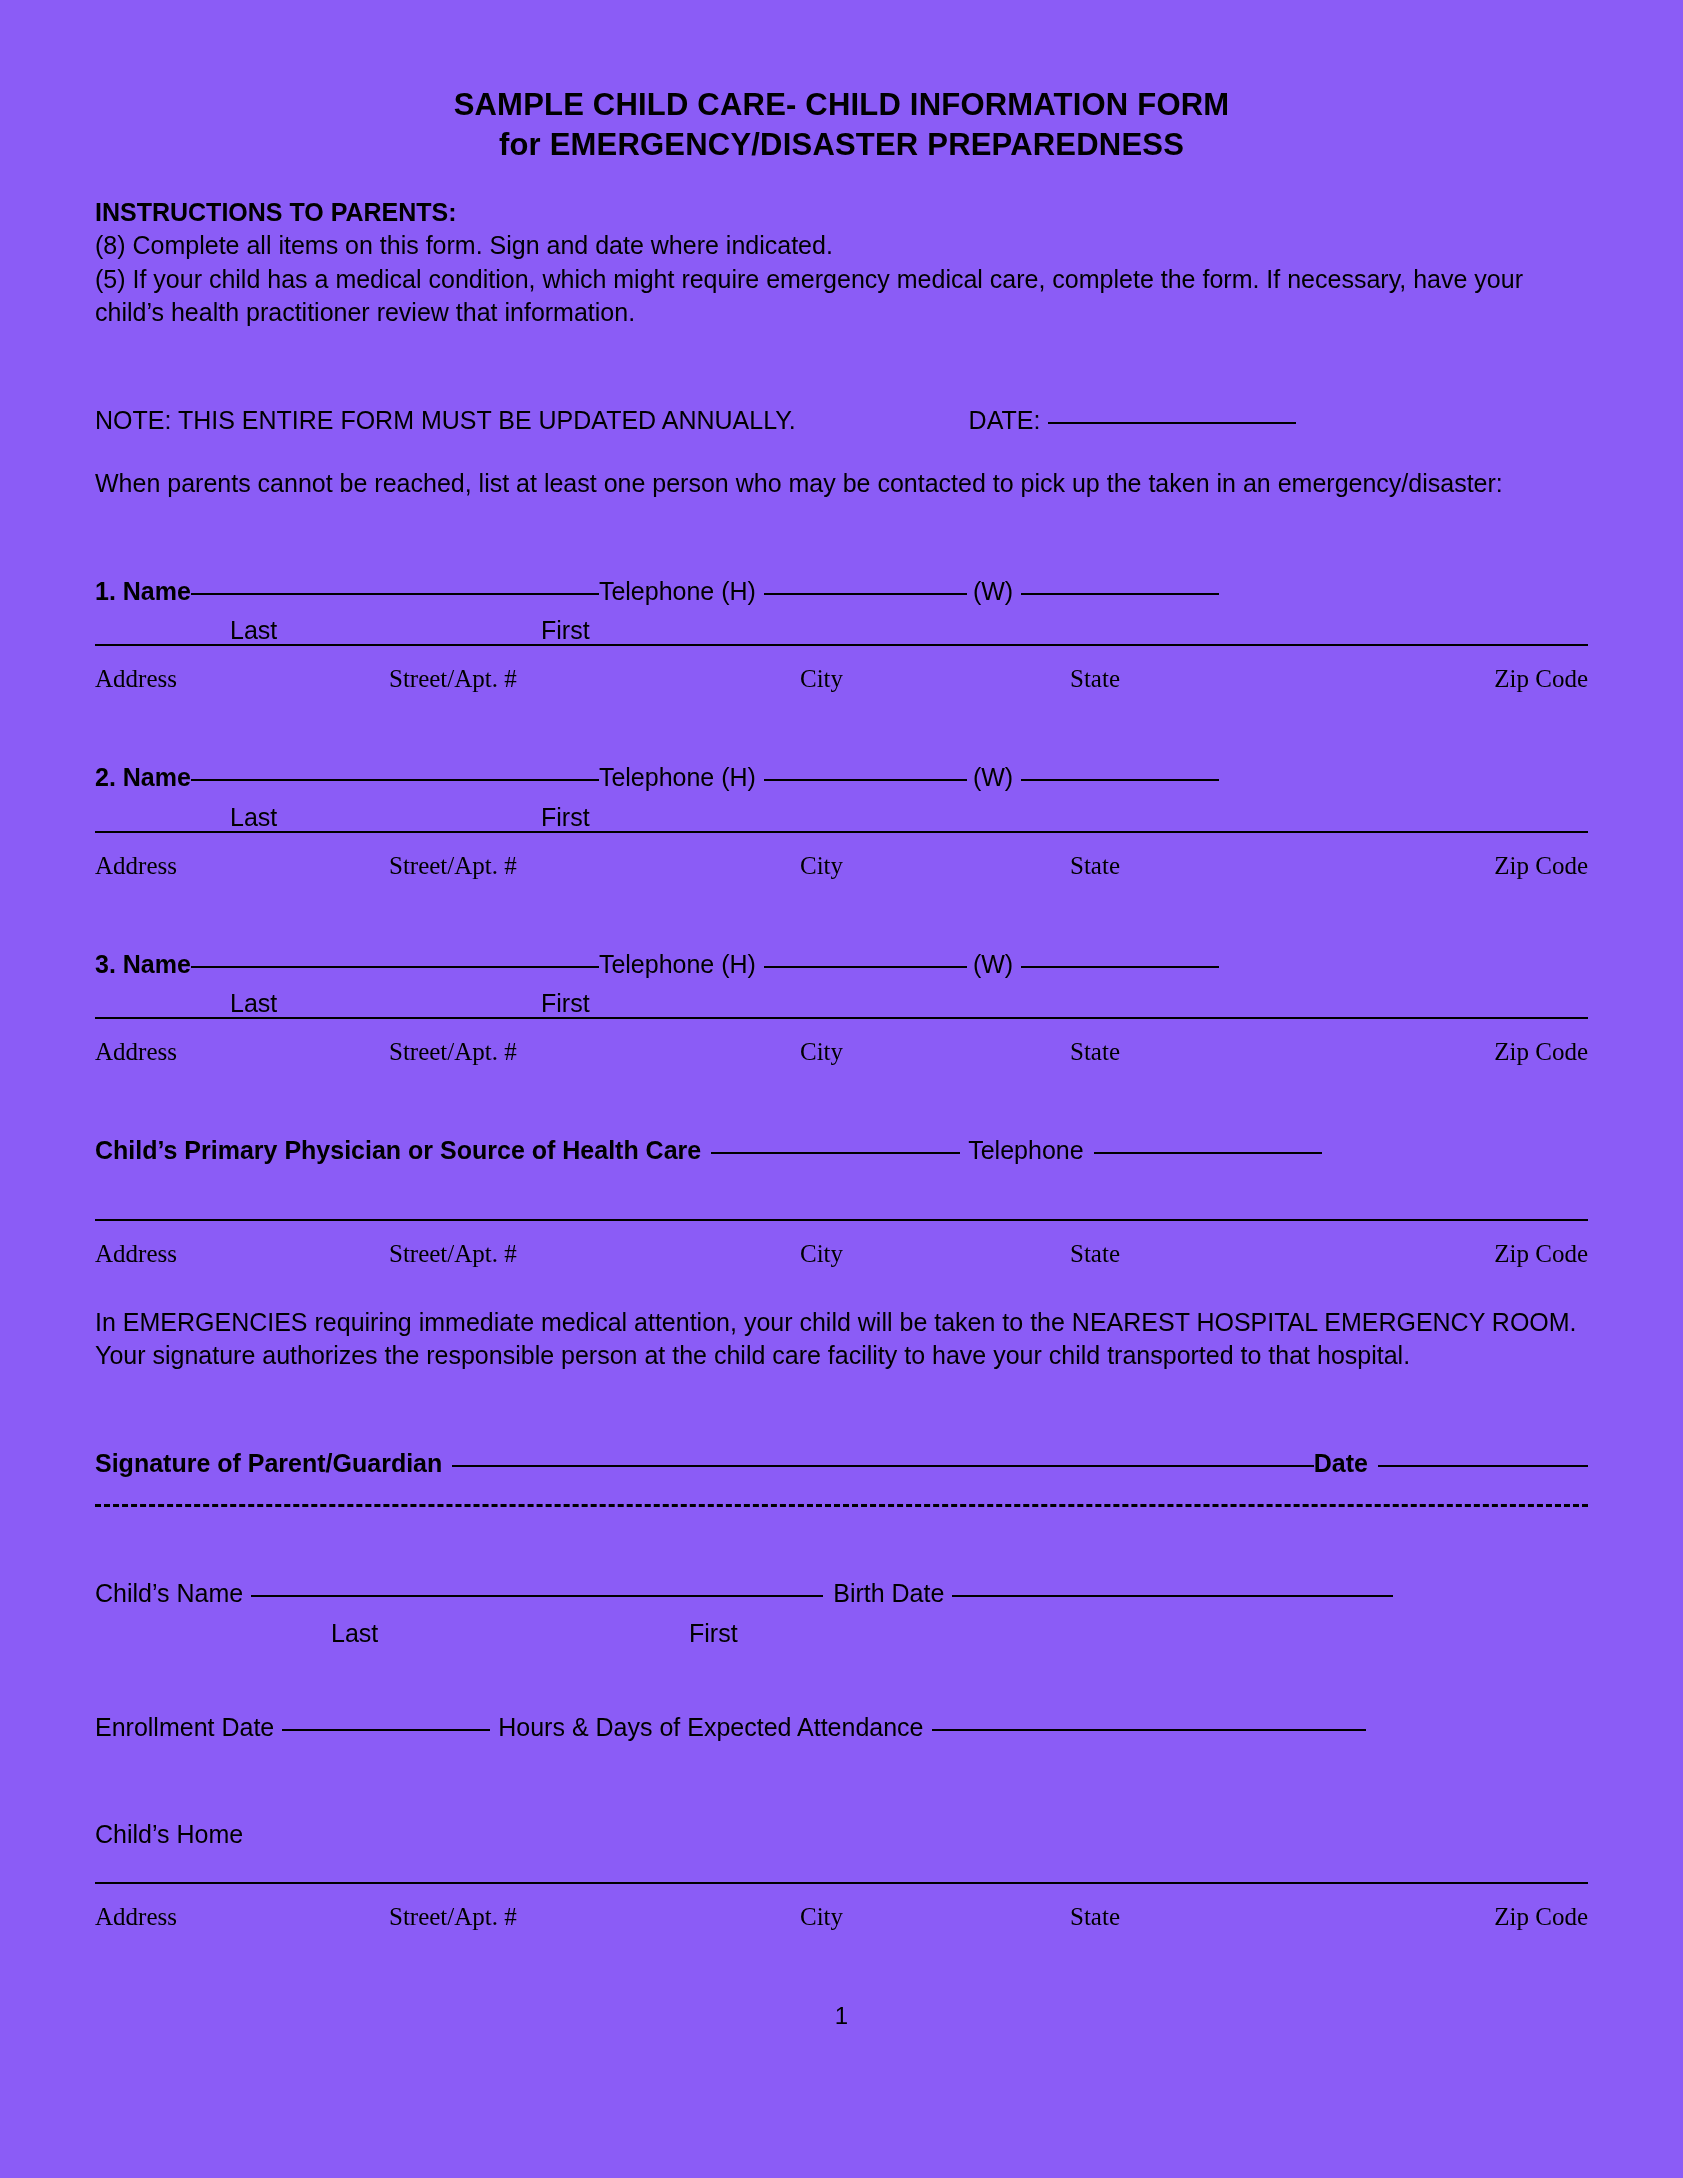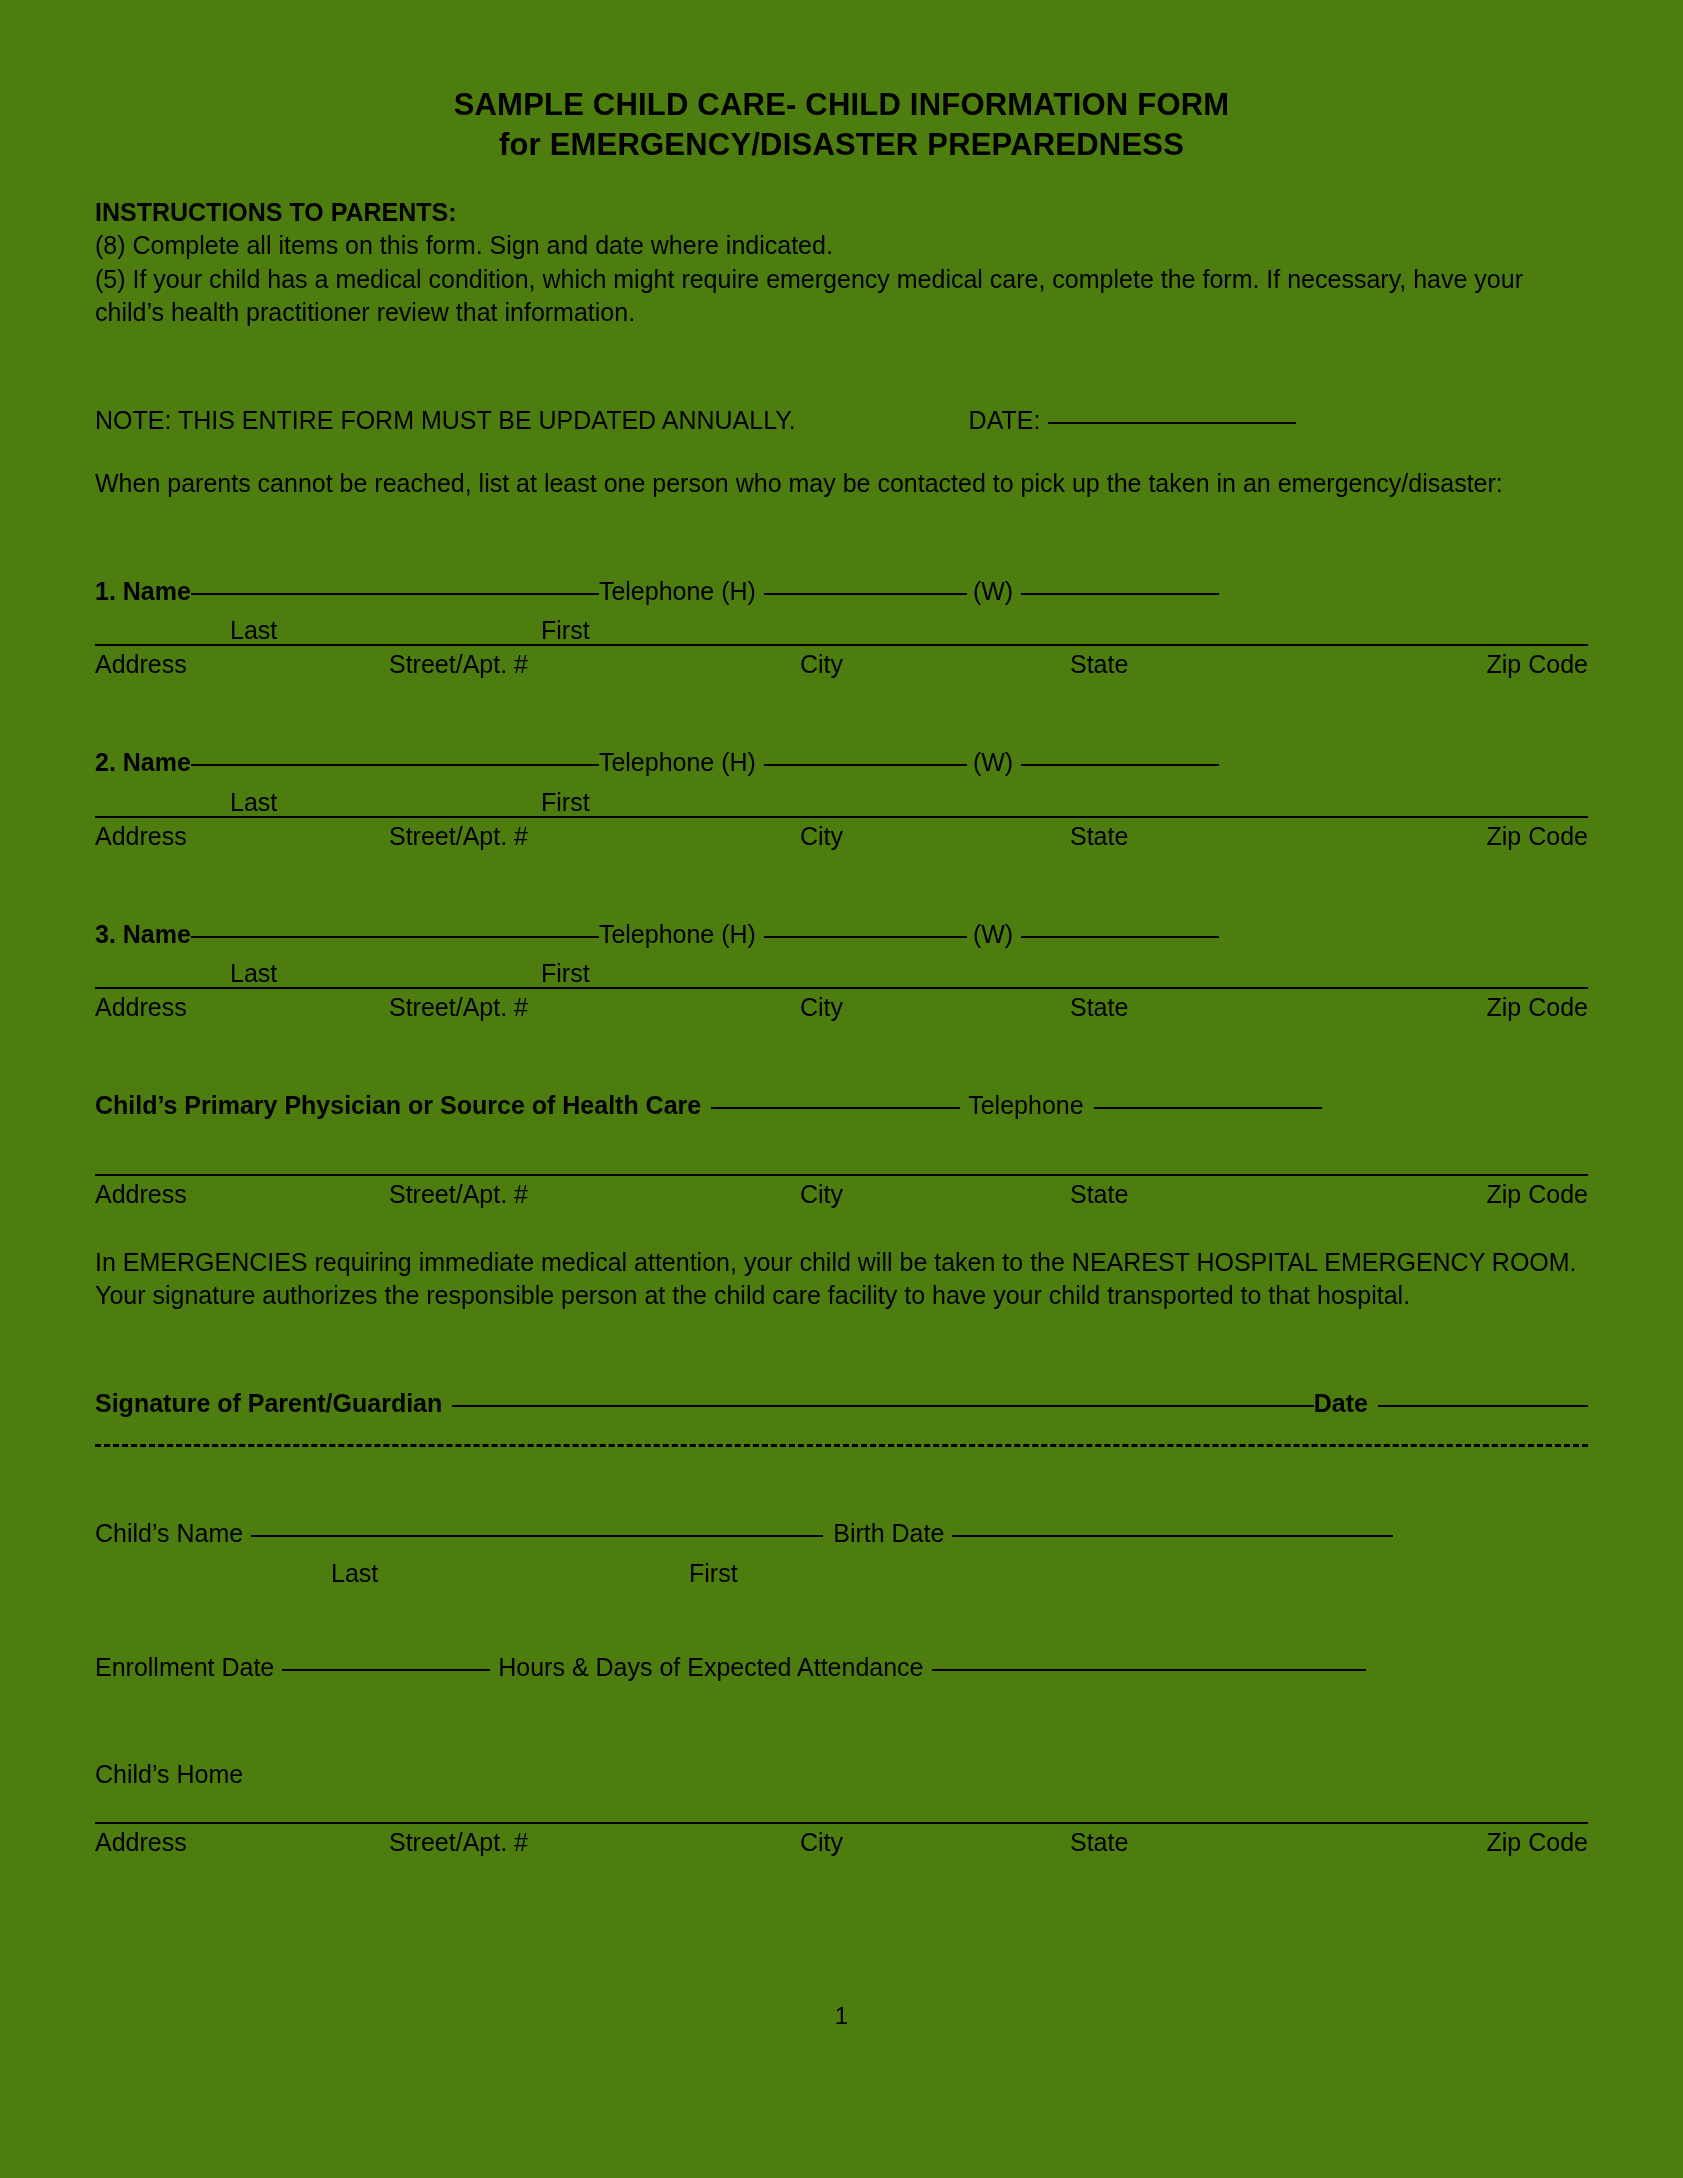--- a/index.html
+++ b/index.html
@@ -14,21 +14,21 @@
     color: #000000;
     position: relative;
     overflow: hidden;
   }
   .page {
     position: relative;
     width: 1683px;
     height: 2178px;
     padding: 0;
     box-sizing: border-box;
-    background: #4d7c0f;
+    background: #8b5cf6;
   }
   .content {
     position: absolute;
     left: 95px;
     top: 85px;
     width: 1493px;
   }
 
   
   .title-block {
@@ -100,21 +100,22 @@
   
   .addr-rule {
     border-bottom: 2px solid #000;
     height: 0;
     width: 100%;
   }
   .addr-labels {
     position: relative;
     height: 36px;
     font-size: 25px;
-    margin-top: 4px;
+    margin-top: 19px;
+    font-family: Liberation Serif, serif;
   }
   .addr-labels span { position: absolute; top: 0; }
   .al-address { left: 0; }
   .al-street  { left: 294px; }
   .al-city    { left: 705px; }
   .al-state   { left: 975px; }
   .al-zip     { right: 0; }
 
   
   .dashed-sep {

